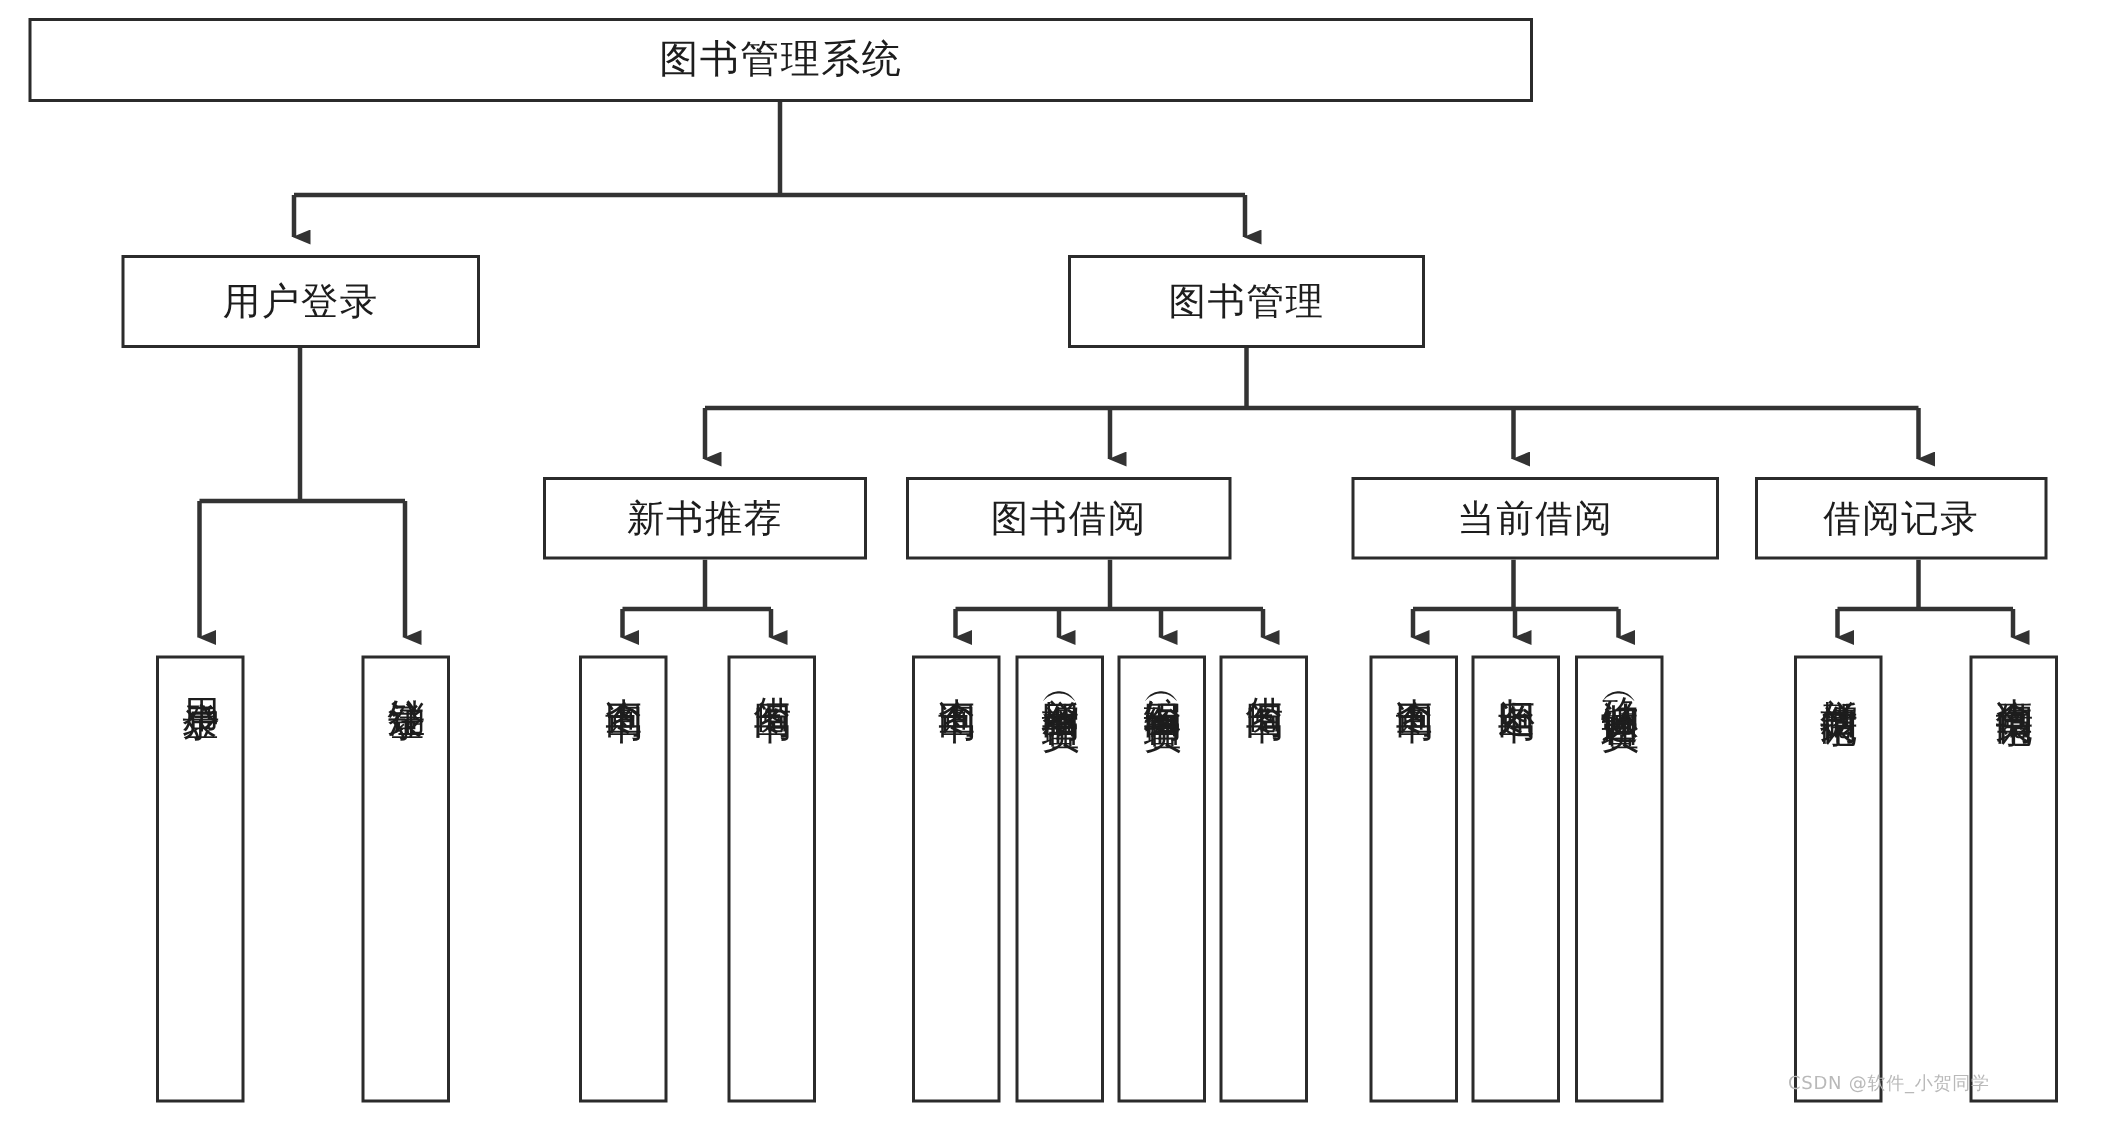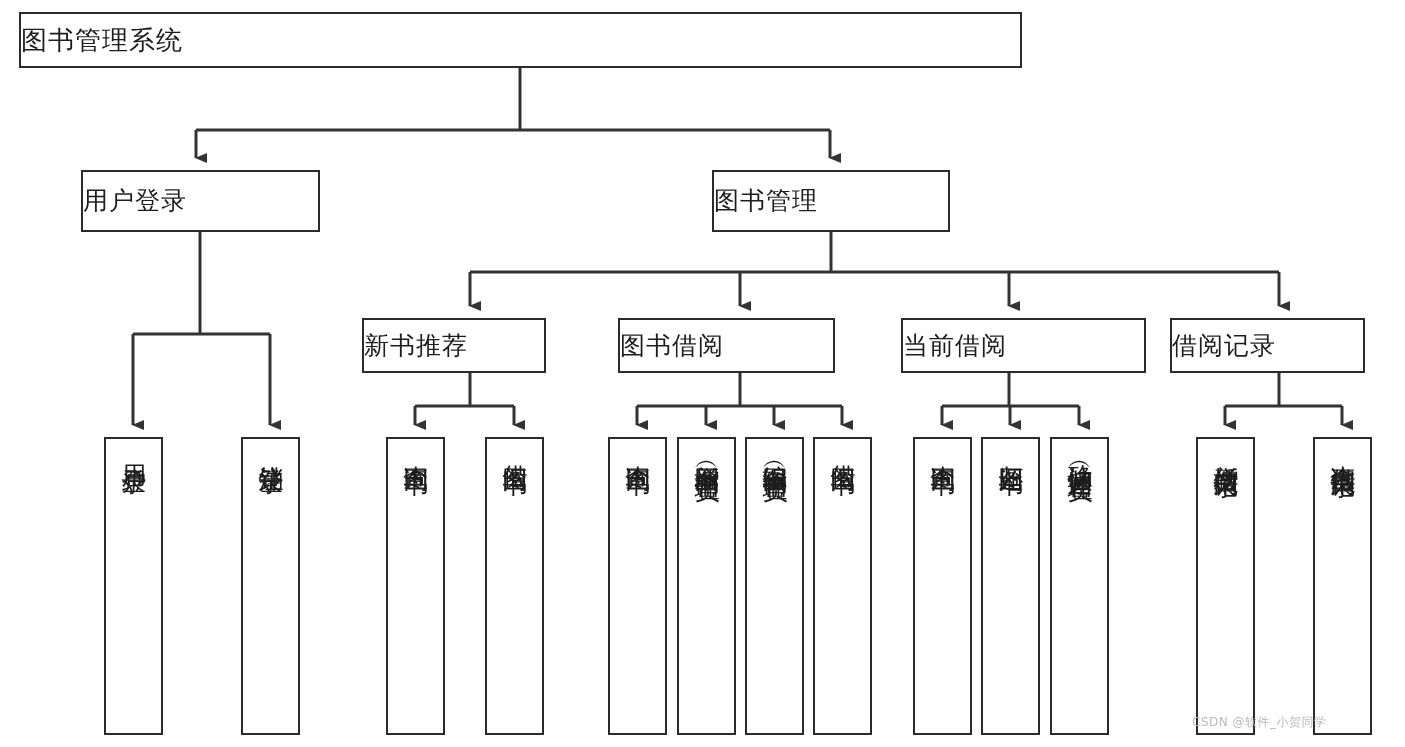--- a/index.html
+++ b/index.html
@@ -16,20 +16,21 @@
   #wires{position:absolute;left:0;top:0;width:1405px;height:747px;}
 
   
   .node{
     position:absolute;
     box-sizing:border-box;
     background:#ffffff;
     border:2px solid #2b2b2b;
     display:flex;
     align-items:center;
+    justify-content:center;
     color:#1d1d1d;
   }
   .node .label{
     display:block;
     white-space:pre;
     letter-spacing:1px;
   }
 
   
   .h-node .label{
@@ -123,24 +124,24 @@
     <span class="label">图书管理系统</span>
   </div>
 
   <div class="node h-node" style="left:81px;top:170px;width:239px;height:62px;">
     <span class="label">用户登录</span>
   </div>
   <div class="node h-node" style="left:712px;top:170px;width:238px;height:62px;">
     <span class="label">图书管理</span>
   </div>
 
-  <div class="node h-node" style="left:362px;top:318px;width:184px;height:55px;">
+  <div class="node h-node" style="left:362px;top:318px;width:216px;height:55px;">
     <span class="label">新书推荐</span>
   </div>
-  <div class="node h-node" style="left:618px;top:318px;width:217px;height:55px;">
+  <div class="node h-node" style="left:604px;top:318px;width:217px;height:55px;">
     <span class="label">图书借阅</span>
   </div>
   <div class="node h-node" style="left:901px;top:318px;width:245px;height:55px;">
     <span class="label">当前借阅</span>
   </div>
   <div class="node h-node" style="left:1170px;top:318px;width:195px;height:55px;">
     <span class="label">借阅记录</span>
   </div>
 
   <div class="node leaf" style="left:104px;top:437px;width:59px;height:298px;">

